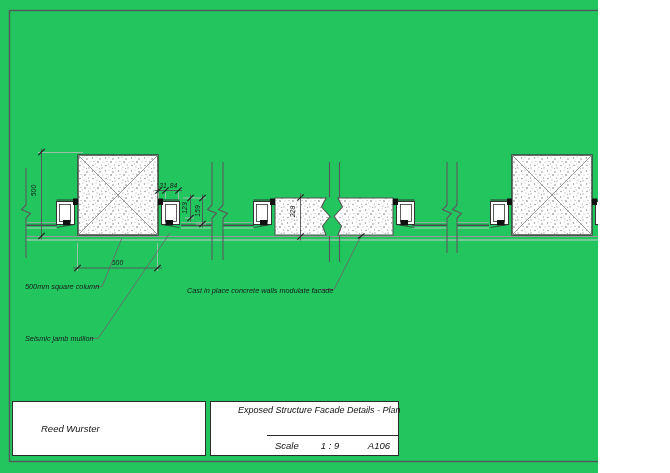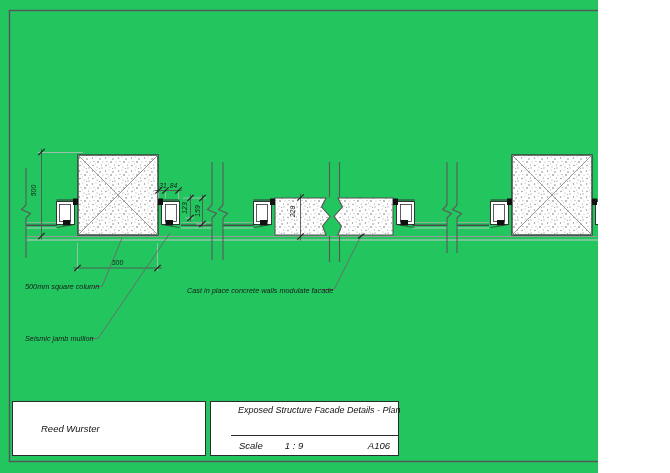--- a/index.html
+++ b/index.html
@@ -11,21 +11,21 @@
   .notetxt{font-size:7.3px;}
   
   .tb{position:absolute;border:1.2px solid #2b2b2d;background:#fff;box-sizing:border-box;
       color:#111;padding-left:20px;}
   .tb-left{left:12px;top:401px;width:194px;height:55px;display:flex;flex-direction:column;}
   .tb-right{left:210px;top:401px;width:189px;height:55px;display:flex;flex-direction:column;}
   .tb-row{flex:1;display:flex;align-items:center;padding-left:8px;font-size:9.5px;}
   .tb-row.divided{border-top:1px solid #2b2b2d;}
   .tb-title{height:30px;padding:3px 6px 0 7px;font-size:9px;line-height:1.25;width:172px;}
   .tb-bottom{border-top:1px solid #2b2b2d;flex:1;display:flex;align-items:center;
-             padding:0 8px;font-size:9.5px;}
+             padding:0 8px;font-size:9.5px;margin-left:36px;}
   .tb-scaleval{margin-left:22px;}
   .tb-sheetno{margin-left:auto;}
 </style>
 </head>
 <body>
 
 <div class="page">
 
 <svg class="draw" viewBox="0 0 670 473" width="670" height="473">
   <defs>

